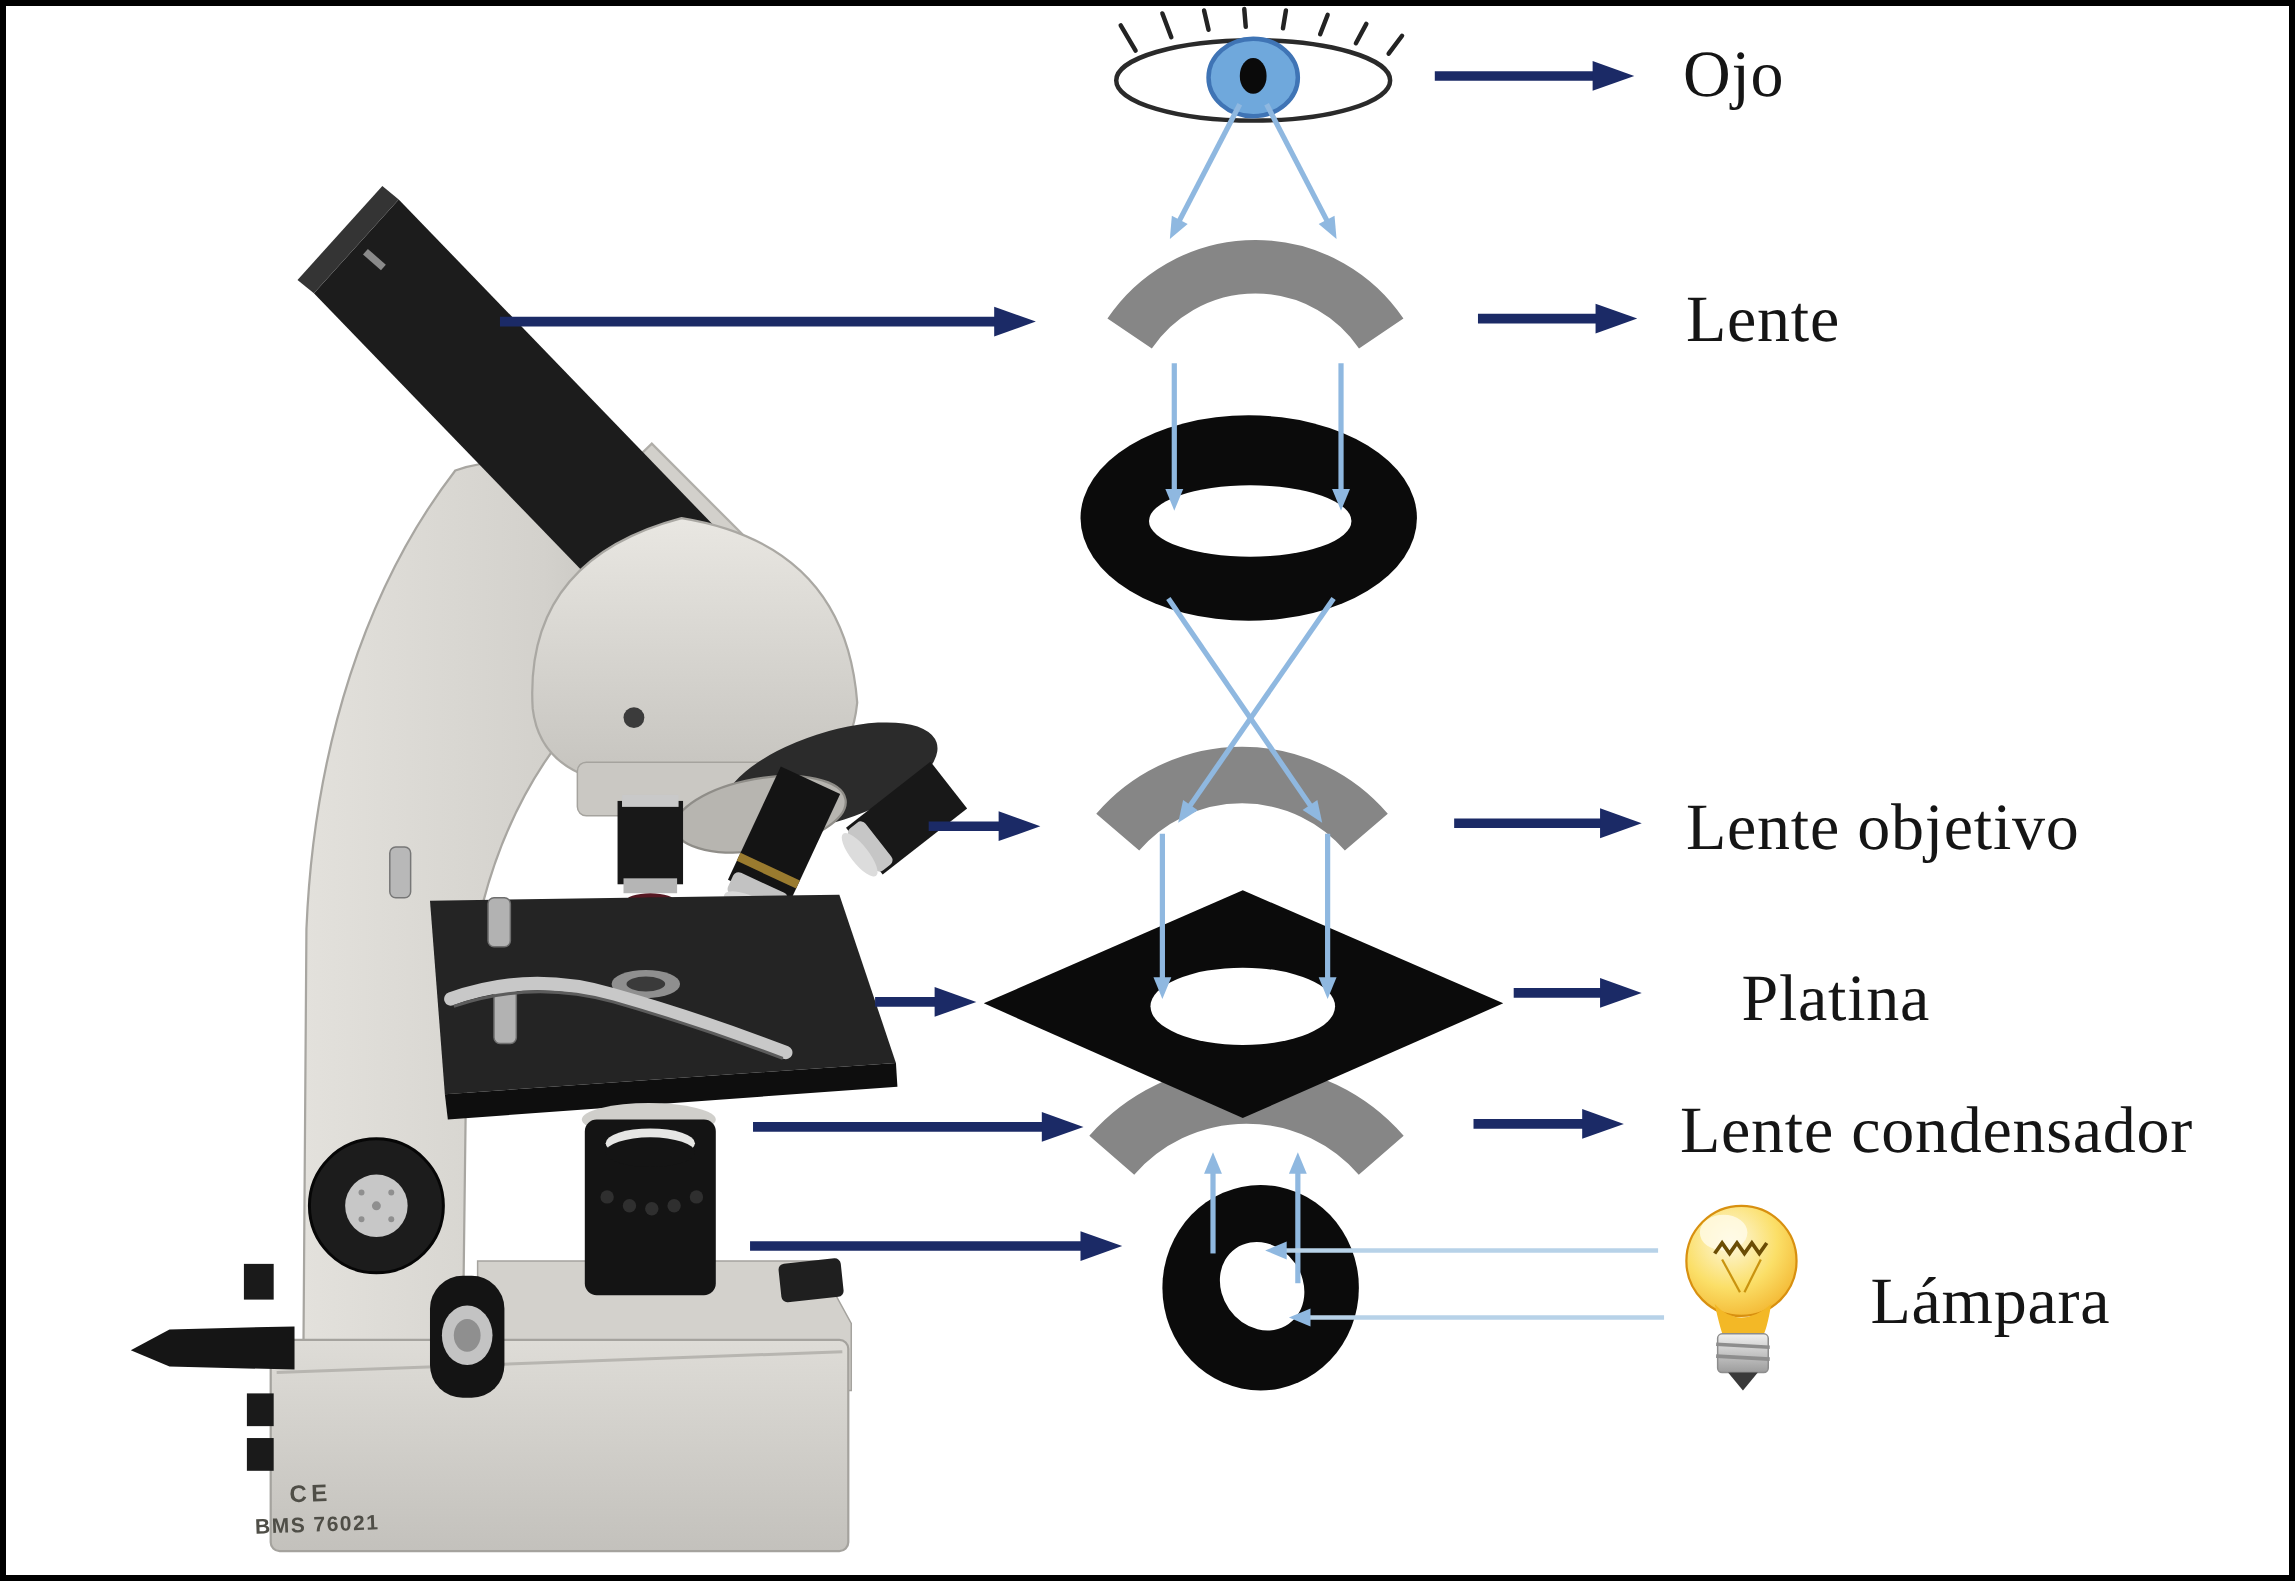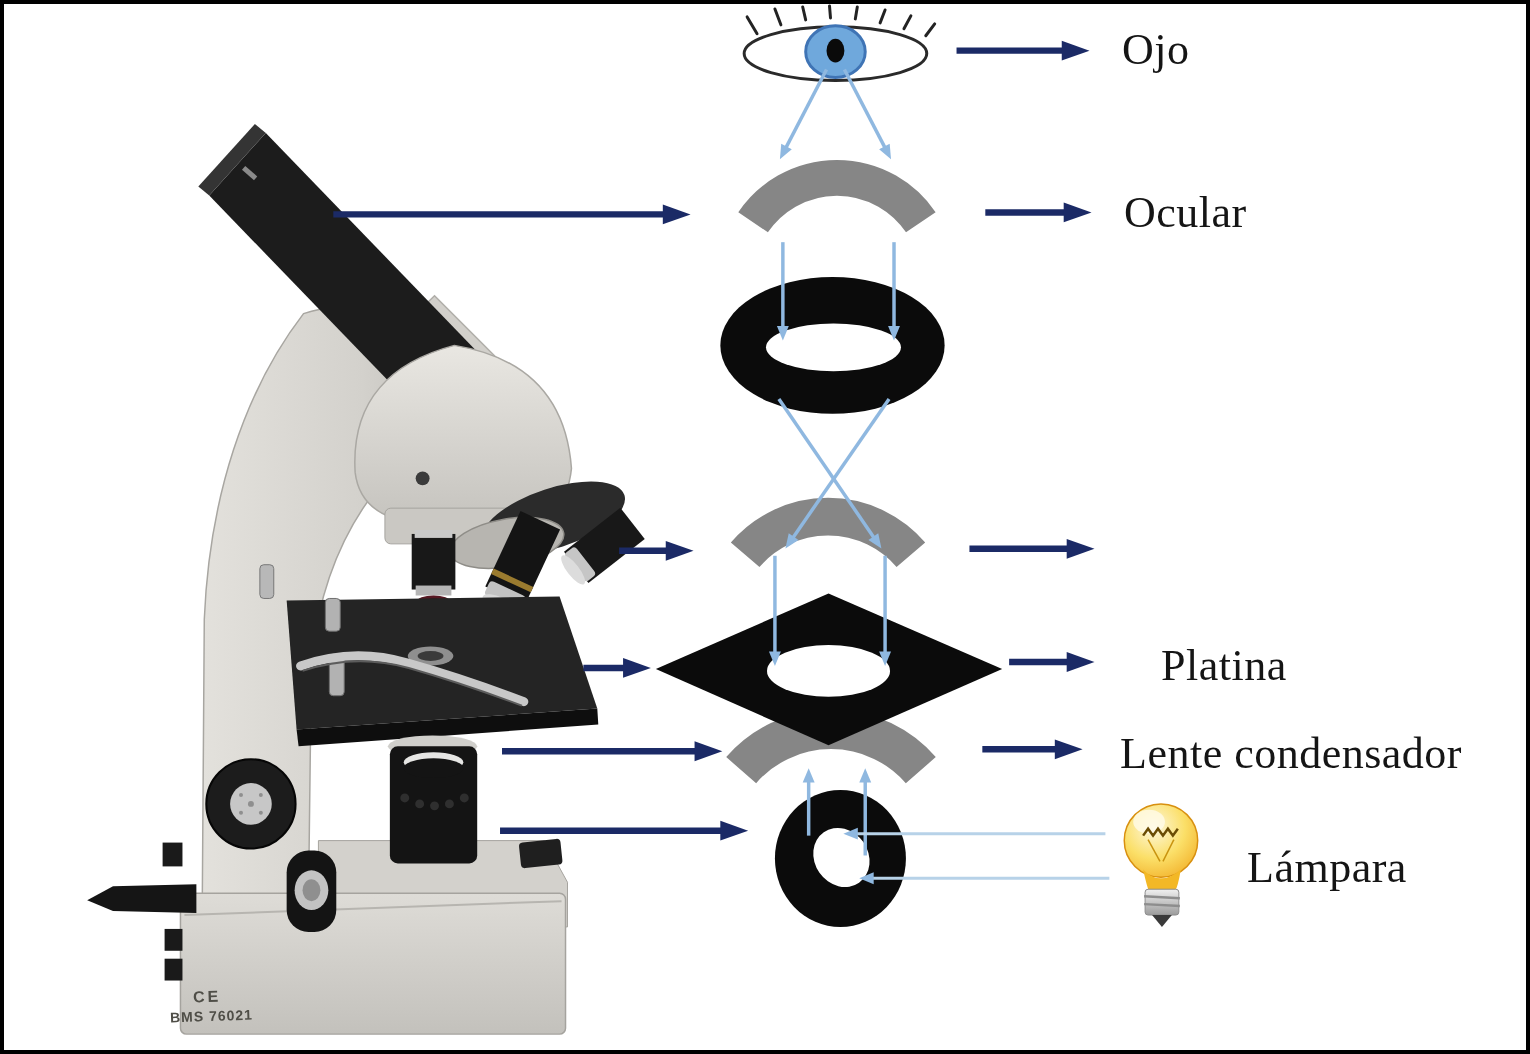--- a/index.html
+++ b/index.html
@@ -226,21 +226,22 @@
     <line class="navline" marker-end="url(#mNav)" x1="498" y1="833" x2="722" y2="833"></line>
     <line class="navline" marker-end="url(#mNav)" x1="958" y1="47" x2="1066" y2="47"></line>
     <line class="navline" marker-end="url(#mNav)" x1="987" y1="210" x2="1068" y2="210"></line>
     <line class="navline" marker-end="url(#mNav)" x1="971" y1="549" x2="1071" y2="549"></line>
     <line class="navline" marker-end="url(#mNav)" x1="1011" y1="663" x2="1071" y2="663"></line>
     <line class="navline" marker-end="url(#mNav)" x1="984" y1="751" x2="1059" y2="751"></line>
   </g>
 </svg>
 
 <div class="label" style="left:1118px;top:24px;">Ojo</div>
-<div class="label" style="left:1120px;top:187px;">Ocular</div>
+<div class="label" style="left:1120px;top:187px;">Lente</div>
+<div class="label" style="left:1120px;top:526px;">Lente objetivo</div>
 <div class="label" style="left:1157px;top:640px;">Platina</div>
 <div class="label" style="left:1243px;top:842px;">Lámpara</div>
 <div class="label" style="left:1116px;top:728px;">Lente condensador</div>
 
 <div class="base-print ce">CE</div>
 <div class="base-print model">BMS 76021</div>
 
 </div>
 
 </body></html>

